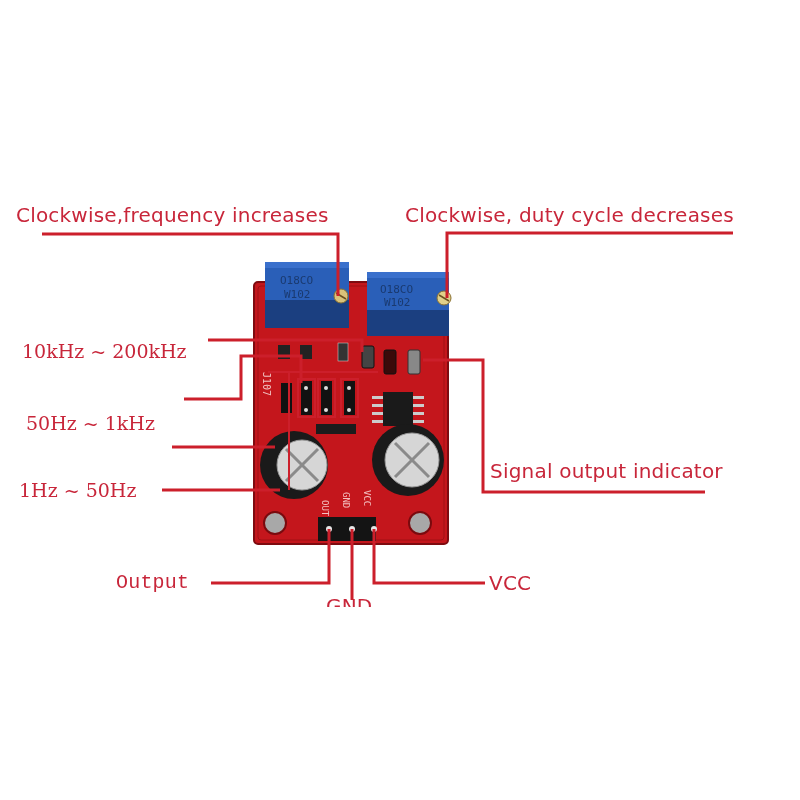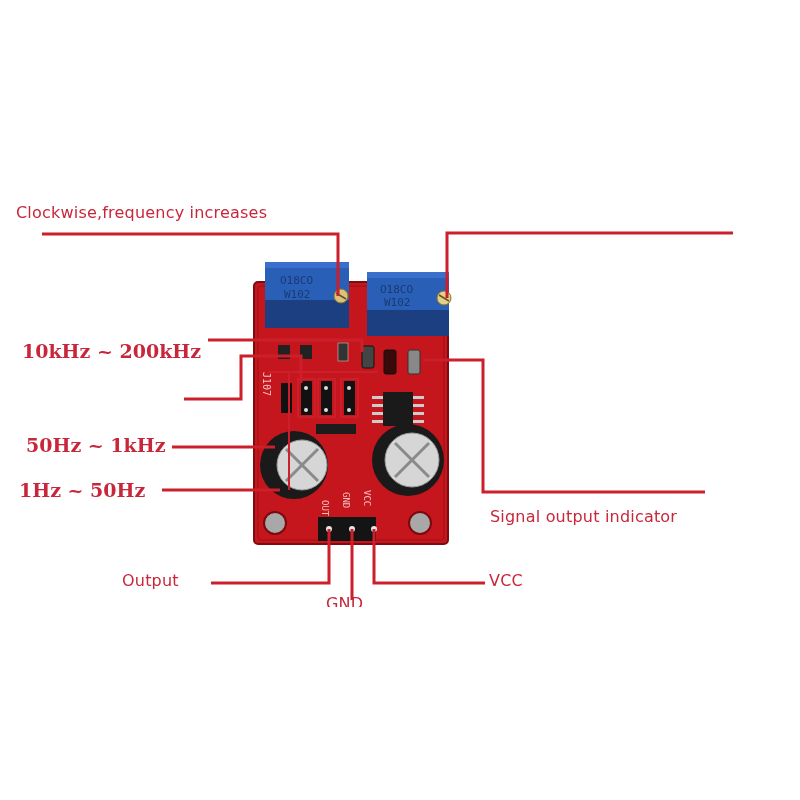--- a/index.html
+++ b/index.html
@@ -1,20 +1,20 @@
 <!DOCTYPE html>
 <html><head>
   <meta charset="utf-8">
   <style>
     html, body { margin: 0; padding: 0; background: #ffffff; }
     body { width: 800px; height: 800px; position: relative; overflow: hidden; font-family: "DejaVu Sans", sans-serif; }
     .stage { position: absolute; left: 0; top: 0; width: 800px; height: 800px; }
     .label { position: absolute; color: #c8263a; white-space: nowrap; line-height: 1; }
-    .sans { font-family: "DejaVu Sans", sans-serif; font-size: 16px; letter-spacing: 0.2px; }
-    .serif { font-family: "DejaVu Serif", serif; font-size: 19px; font-weight: bold; }
+    .sans { font-family: "DejaVu Sans", sans-serif; font-size: 20px; letter-spacing: 0.2px; }
+    .serif { font-family: "DejaVu Serif", serif; font-size: 19px; font-weight: normal; }
     svg { position: absolute; left: 0; top: 0; }
   </style>
 </head>
 <body>
 
 <div class="stage">
 
   <svg width="800" height="800" viewBox="0 0 800 800">
 
     <g>
@@ -127,23 +127,24 @@
 
       <polyline points="423,360 483,360 483,492 705,492"></polyline>
 
       <polyline points="211,583 329,583 329,529"></polyline>
       <polyline points="352,529 352,600"></polyline>
       <polyline points="374,529 374,583 485,583"></polyline>
     </g>
   </svg>
 
   <div class="label sans" style="left:16px; top:205px;">Clockwise,frequency increases</div>
+  <div class="label sans" style="left:405px; top:205px;">Clockwise,  duty cycle decreases</div>
 
   <div class="label serif" style="left:22px; top:342px;">10kHz ~ 200kHz</div>
-  <div class="label serif" style="left:26px; top:436px;">50Hz ~ 1kHz</div>
+  <div class="label serif" style="left:26px; top:414px;">50Hz ~ 1kHz</div>
   <div class="label serif" style="left:19px; top:481px;">1Hz ~ 50Hz</div>
 
-  <div class="label sans" style="left:490px; top:461px;margin-top:48px;">Signal output indicator</div>
+  <div class="label sans" style="left:490px; top:461px;">Signal output indicator</div>
 
-  <div class="label sans" style="left:122px; top:573px;">Output</div>
+  <div class="label sans" style="left:116px; top:573px;font-family:Liberation Mono, monospace;">Output</div>
   <div class="label sans" style="left:326px; top:596px; height:11px; overflow:hidden;">GND</div>
   <div class="label sans" style="left:489px; top:573px;">VCC</div>
 </div>
 
 </body></html>

